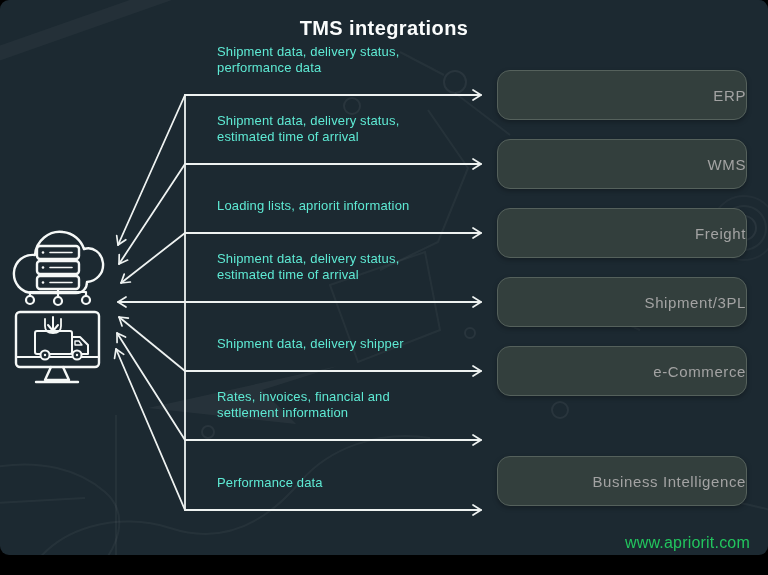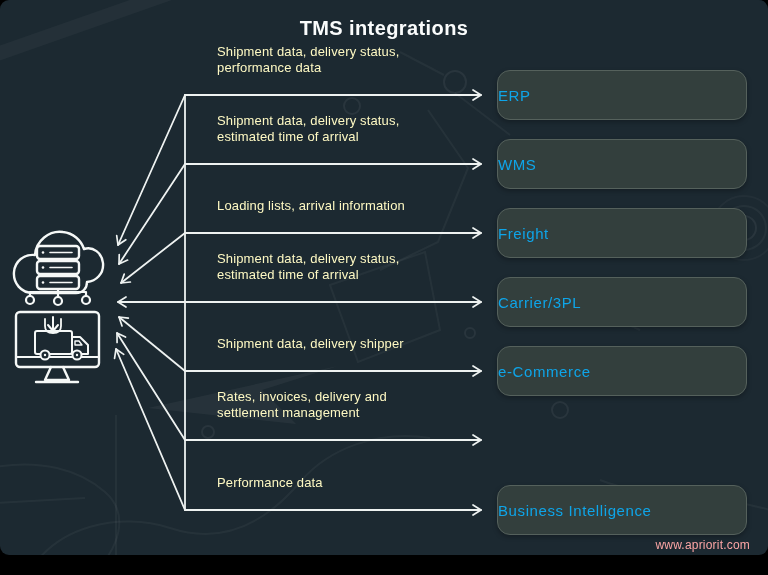--- a/index.html
+++ b/index.html
@@ -3,30 +3,30 @@
 <meta charset="utf-8">
 <style>
   html,body{margin:0;padding:0;background:#000;}
   body{width:768px;height:575px;position:relative;overflow:hidden;
        font-family:"Liberation Sans",sans-serif;}
   .canvas{position:absolute;left:0;top:0;width:768px;height:555px;
           background:#1c2931;border-radius:9px;overflow:hidden;}
   svg.layer{position:absolute;left:0;top:0;}
   .title{position:absolute;top:17px;left:0;width:768px;text-align:center;
          margin:0;font-size:20px;font-weight:bold;letter-spacing:.4px;color:#fafcfc;}
-  .flow-label{position:absolute;left:217px;color:#fef9c3;font-size:13px;
+  .flow-label{position:absolute;left:217px;color:#5eead4;font-size:13px;
               line-height:15.5px;letter-spacing:.15px;}
   .flow-label span{display:block;}
   .ibox{position:absolute;left:497px;width:250px;height:50px;
         background:#333f3d;border:1px solid #55615c;border-radius:13px;
         box-sizing:border-box;display:flex;flex-direction:column;
-        align-items:flex-start;justify-content:center;
-        color:#0ea5e9;font-size:15px;letter-spacing:.6px;line-height:19px;
+        align-items:flex-end;justify-content:center;
+        color:#a3a3a3;font-size:15px;letter-spacing:.6px;line-height:19px;
         box-shadow:0 2px 5px rgba(0,0,0,.28);}
-  .footer{position:absolute;right:18px;bottom:3px;color:#fca5a5;font-size:12px;letter-spacing:.2px;}
+  .footer{position:absolute;right:18px;bottom:3px;color:#22c55e;font-size:16px;letter-spacing:.2px;}
 </style>
 </head>
 <body>
 
 <div class="canvas">
 
   <svg class="layer" width="768" height="568" viewBox="0 0 768 568">
     <g stroke="rgba(255,255,255,0.045)" stroke-width="2" fill="none">
       <path d="M-10 468 C 40 458 80 470 105 492 C 130 514 120 548 92 575"></path>
       <path d="M28 575 C 55 525 120 512 170 528 C 225 546 268 520 300 482 C 330 447 380 430 430 438"></path>
@@ -128,50 +128,50 @@
 
   <div class="flow-label" style="bottom:480px">
     <span>Shipment data, delivery status,</span>
     <span>performance data</span>
   </div>
   <div class="flow-label" style="bottom:411px">
     <span>Shipment data, delivery status,</span>
     <span>estimated time of arrival</span>
   </div>
   <div class="flow-label" style="bottom:342px">
-    <span>Loading lists, arrival information</span>
+    <span>Loading lists, apriorit information</span>
   </div>
   <div class="flow-label" style="bottom:273px">
     <span>Shipment data, delivery status,</span>
     <span>estimated time of arrival</span>
   </div>
   <div class="flow-label" style="bottom:204px">
     <span>Shipment data, delivery shipper</span>
   </div>
   <div class="flow-label" style="bottom:135px">
-    <span>Rates, invoices, delivery and</span>
-    <span>settlement management</span>
+    <span>Rates, invoices, financial and</span>
+    <span>settlement information</span>
   </div>
   <div class="flow-label" style="bottom:65px">
     <span>Performance data</span>
   </div>
 
   <div class="ibox" style="top:70px">
     <span>ERP</span>
   </div>
   <div class="ibox" style="top:208px">
     <span>Freight</span>
   </div>
   <div class="ibox" style="top:139px">
     <span>WMS</span>
   </div>
   <div class="ibox" style="top:277px">
-    <span>Carrier/3PL</span>
+    <span>Shipment/3PL</span>
   </div>
   <div class="ibox" style="top:346px">
     <span>e-Commerce</span>
   </div>
-  <div class="ibox" style="top:485px">
+  <div class="ibox" style="top:456px">
     <span>Business Intelligence</span>
   </div>
 
   <div class="footer">www.apriorit.com</div>
 </div>
 
 </body></html>

